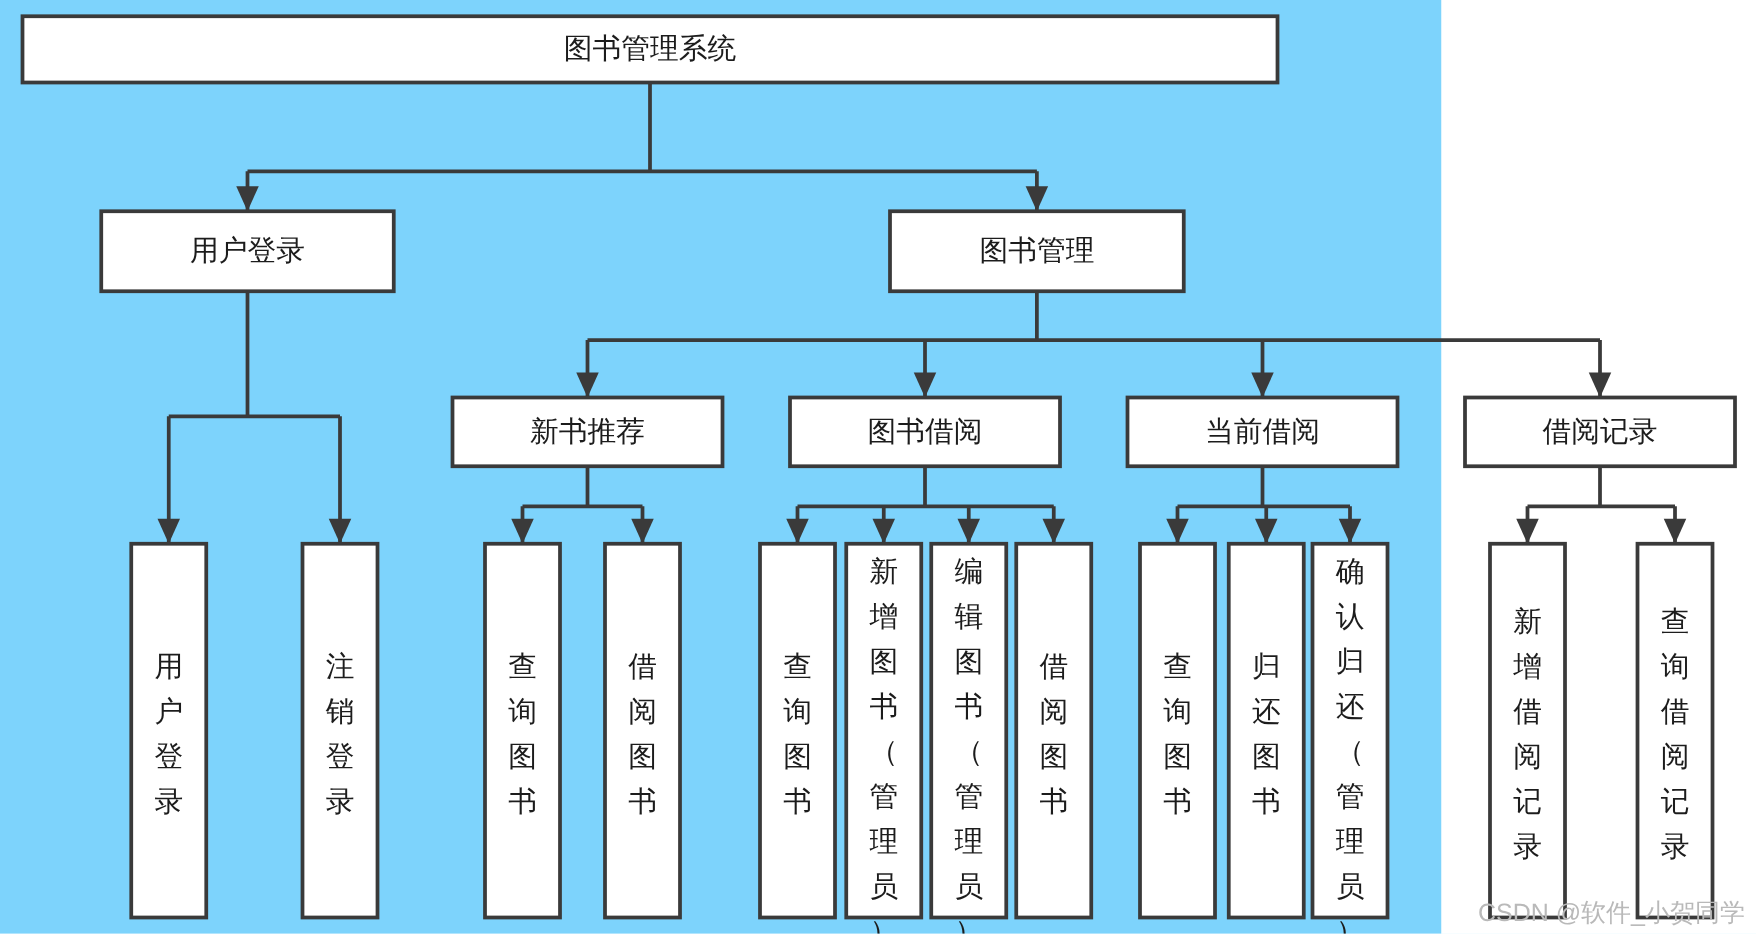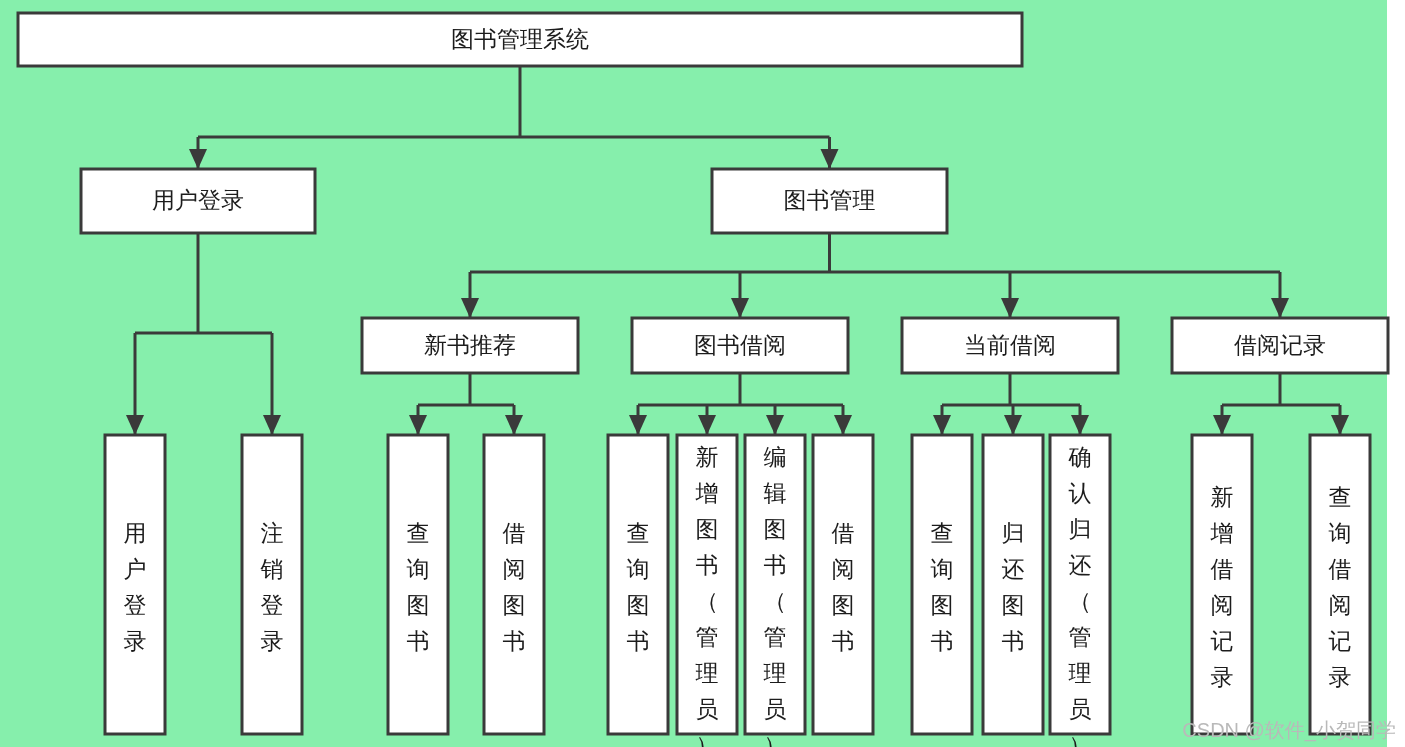--- a/index.html
+++ b/index.html
@@ -9,23 +9,23 @@
     background: #ffffff;
   }
   body {
     width: 1405px;
     height: 747px;
     font-family: "Liberation Sans", "DejaVu Sans", sans-serif;
     overflow: hidden;
   }
   #diagram-root {
     position: relative;
-    width: 1387px;
+    width: 1153px;
     height: 747px;
-    background: #86efac;
+    background: #7dd3fc;
   }
   svg#tree-svg {
     position: absolute;
     left: 0;
     top: 0;
     width: 1405px;
     height: 747px;
     display: block;
   }
   .node-box {

